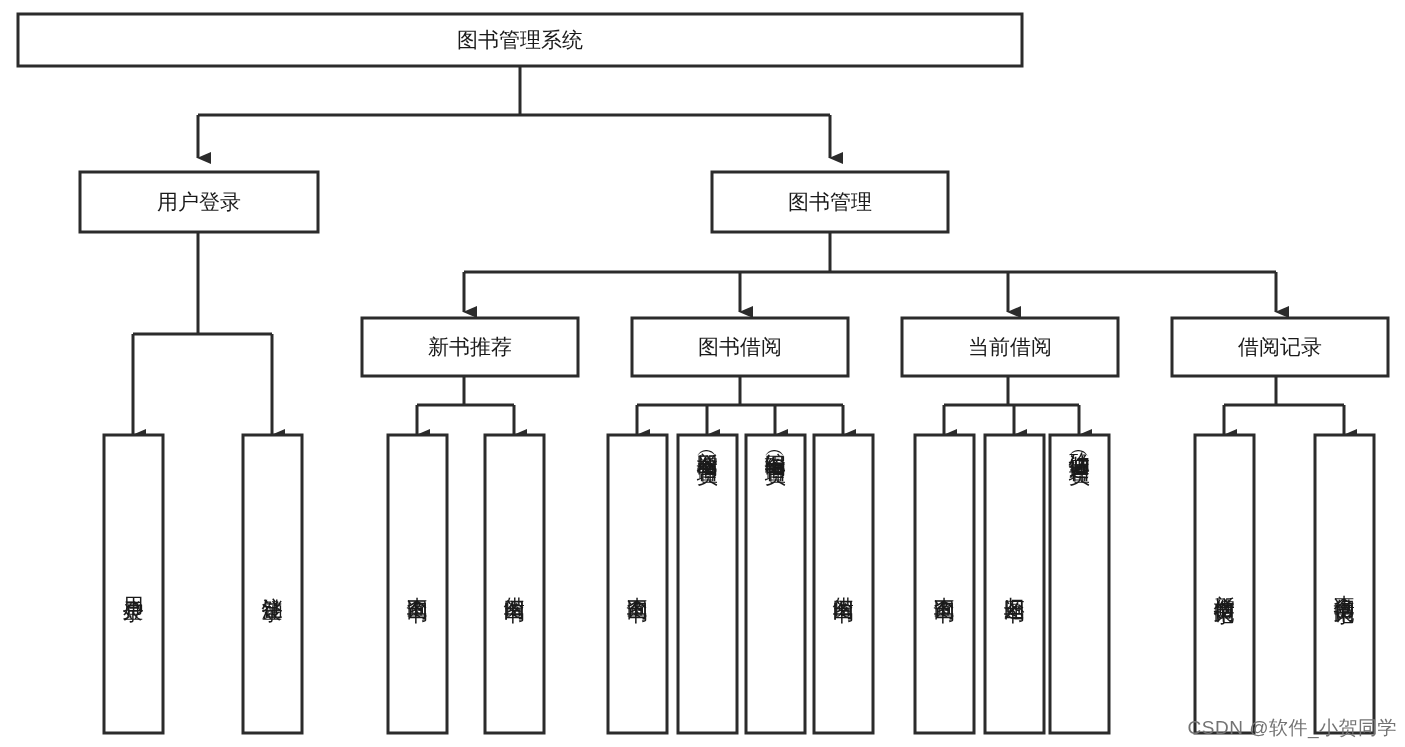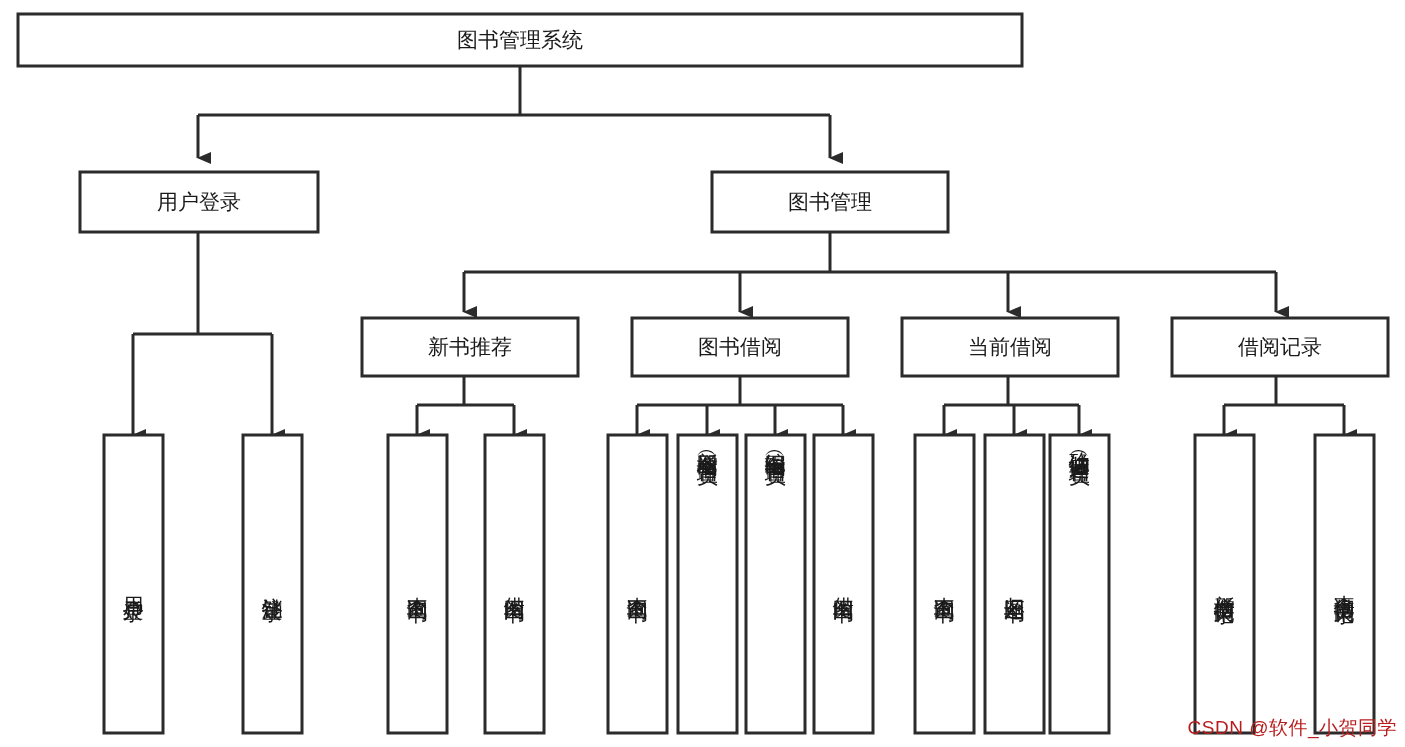--- a/index.html
+++ b/index.html
@@ -61,21 +61,21 @@
     color: #1a1a1a;
     letter-spacing: 2px;
     white-space: nowrap;
   }
   .watermark {
     position: absolute;
     right: 8px;
     bottom: 6px;
     font-family: "Liberation Sans", "DejaVu Sans", sans-serif;
     font-size: 19px;
-    color: #b91c1c;
+    color: #737373;
     white-space: nowrap;
     letter-spacing: 0.5px;
   }
 </style>
 </head>
 <body>
 
 <div id="diagram-root">
 
   <svg class="flow" viewBox="0 0 1405 747">

